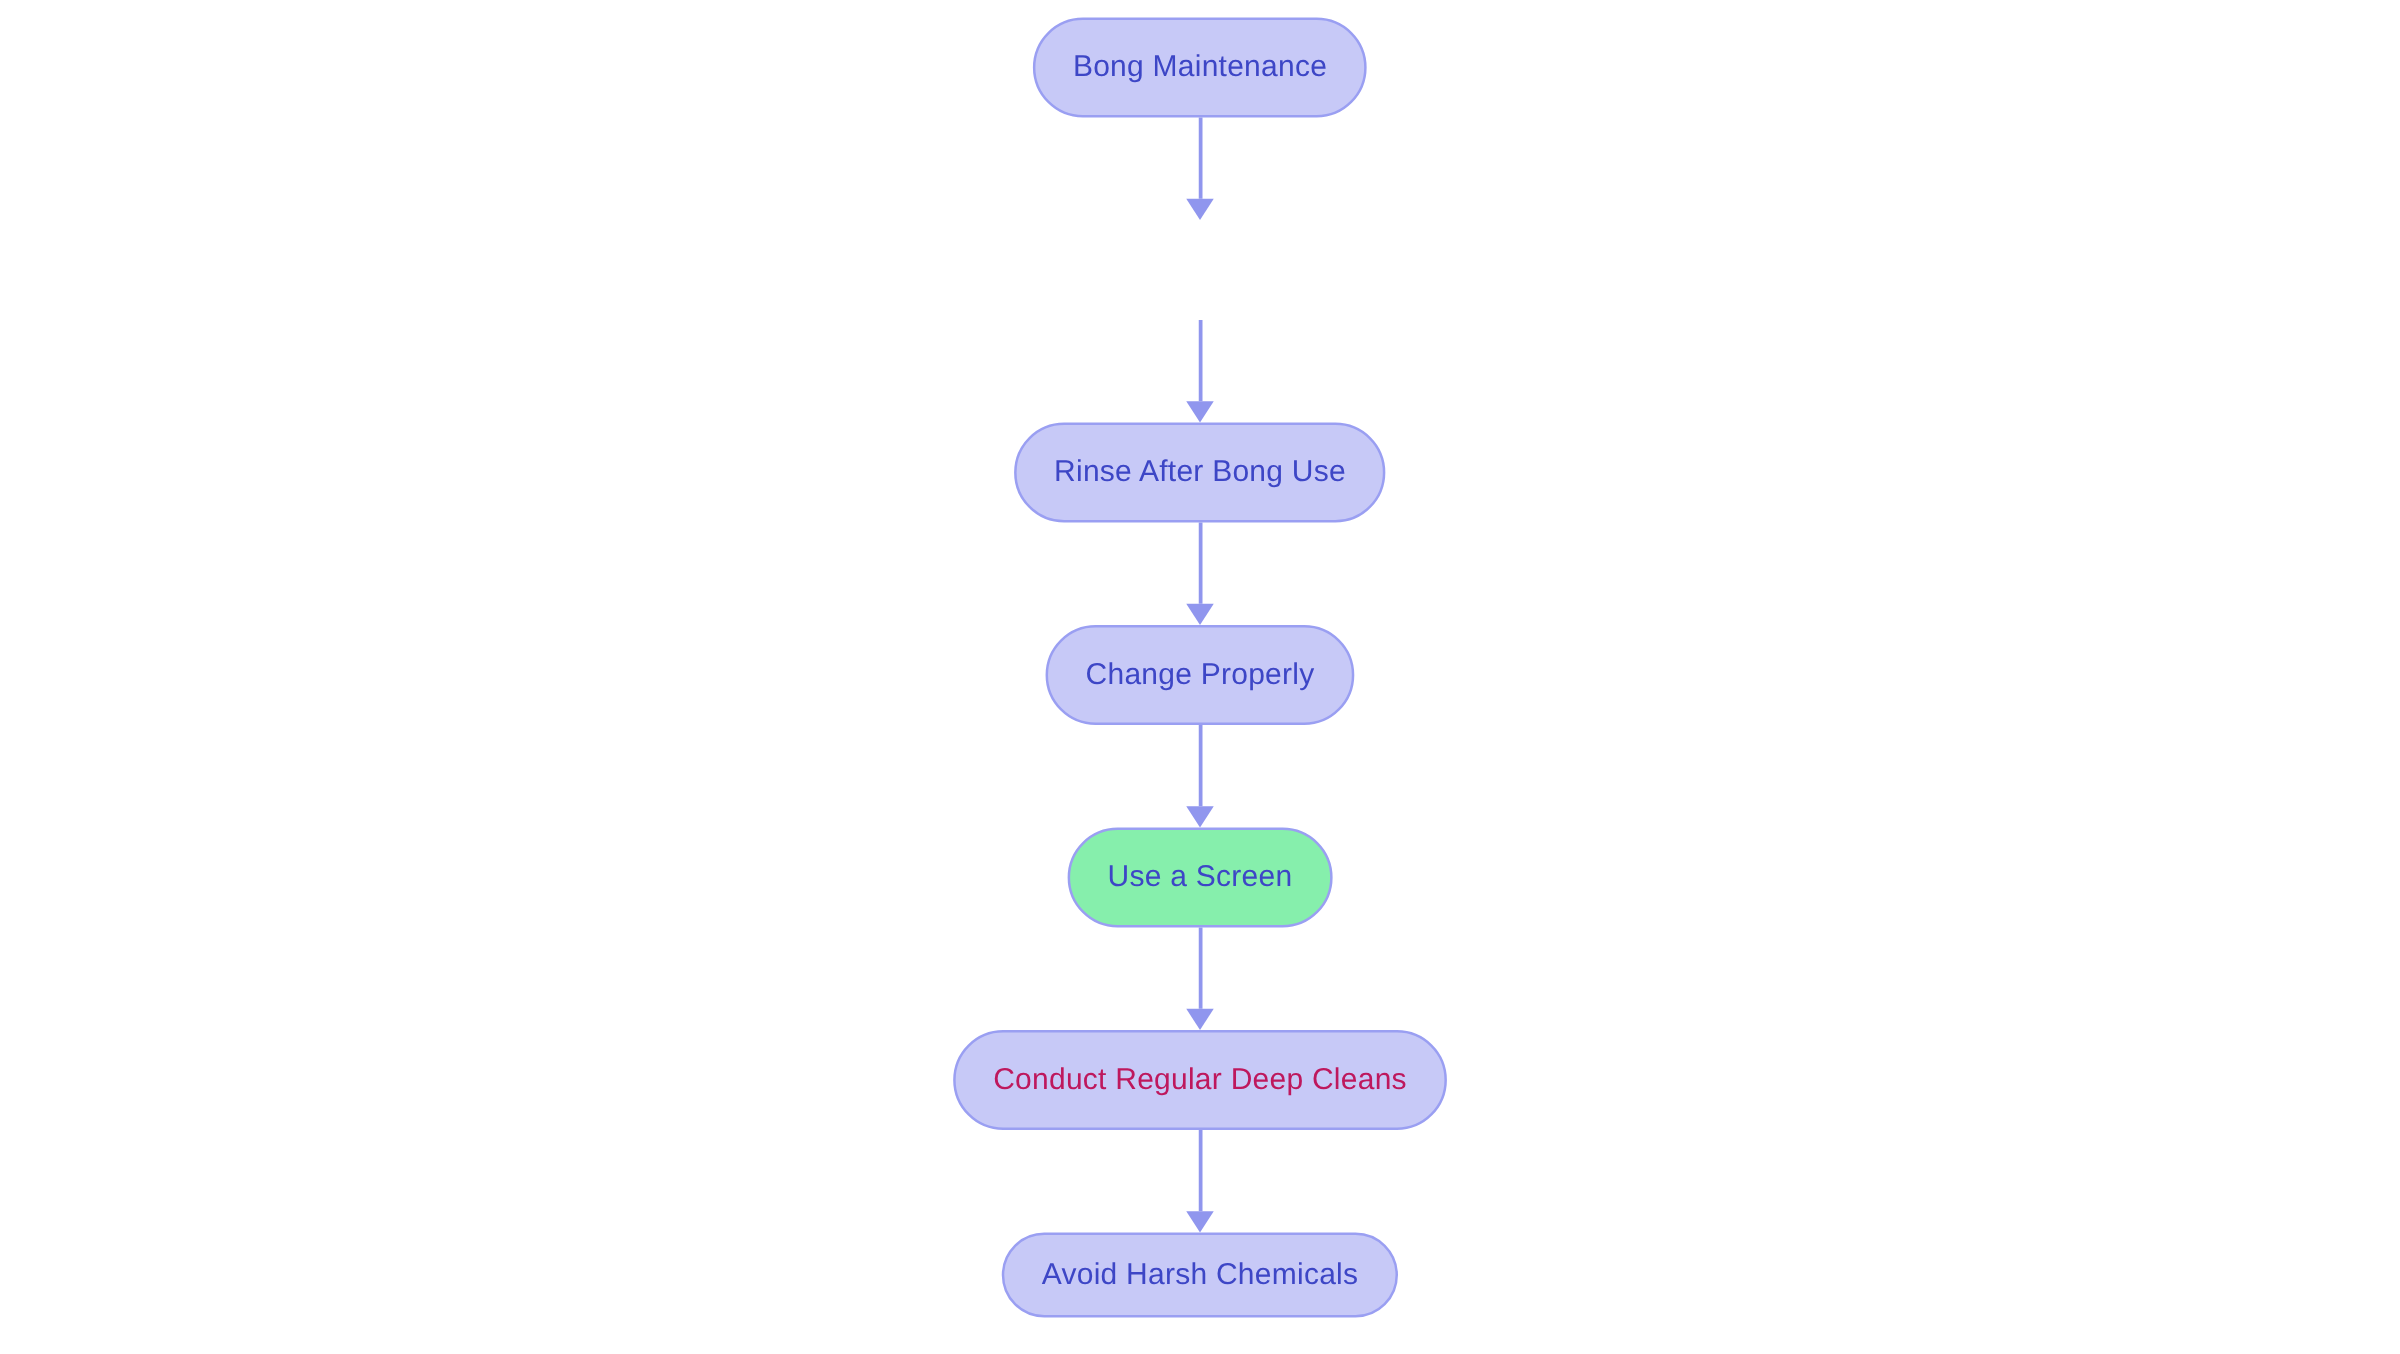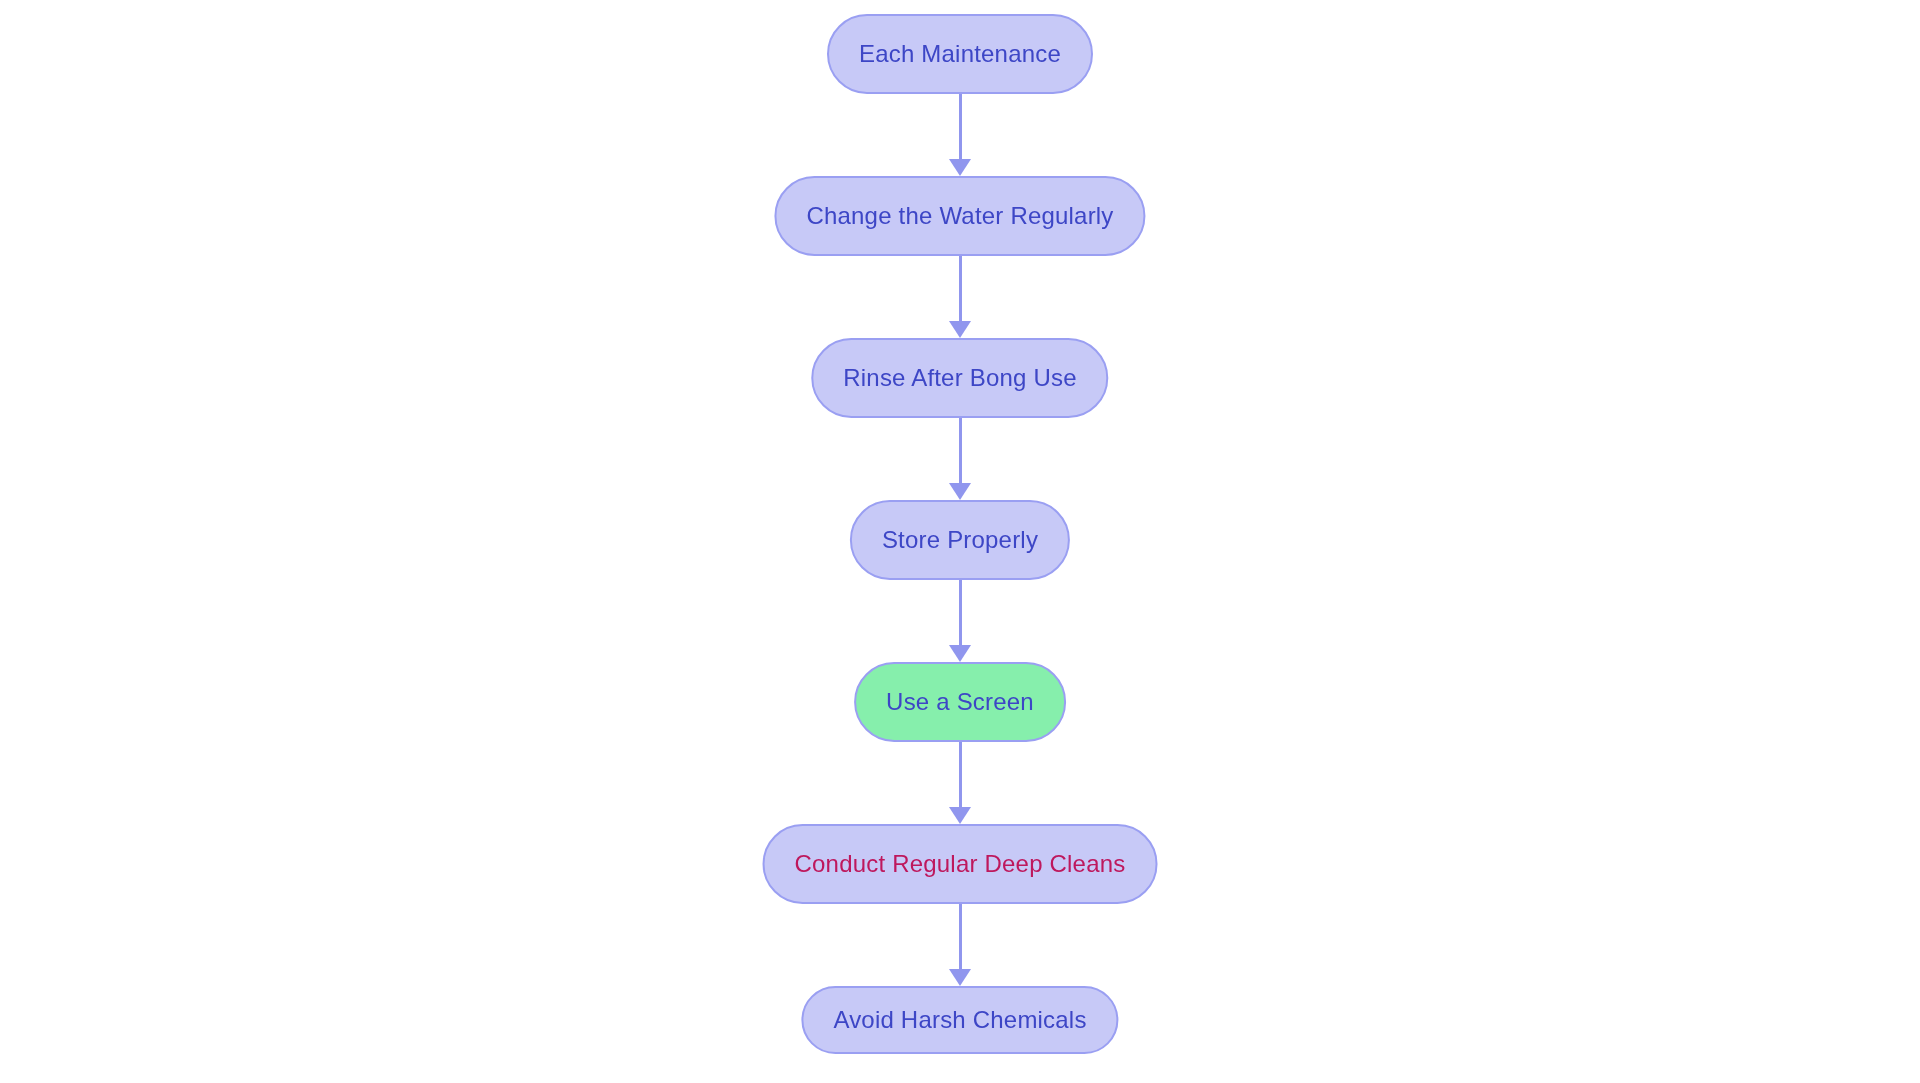--- a/index.html
+++ b/index.html
@@ -54,30 +54,27 @@
     border-left: 11px solid transparent;
     border-right: 11px solid transparent;
     border-top: 17px solid #9096ee;
   }
 </style>
 </head>
 <body>
 
 <div id="canvas">
     <div class="flow-node" style="top: 14px; height: 80px; background: rgb(199, 201, 247); border-color: rgb(154, 159, 242);">
-      <span class="node-label" style="color: rgb(61, 70, 198);">Each Maintenance</span>
-    </div>
-    <div class="flow-node" style="top: 176px; height: 80px; background: rgb(199, 201, 247); border-color: rgb(154, 159, 242);">
-      <span class="node-label" style="color: rgb(61, 70, 198);">Change the Water Regularly</span>
+      <span class="node-label" style="color: rgb(61, 70, 198);">Bong Maintenance</span>
     </div>
     <div class="flow-node" style="top: 338px; height: 80px; background: rgb(199, 201, 247); border-color: rgb(154, 159, 242);">
       <span class="node-label" style="color: rgb(61, 70, 198);">Rinse After Bong Use</span>
     </div>
     <div class="flow-node" style="top: 500px; height: 80px; background: rgb(199, 201, 247); border-color: rgb(154, 159, 242);">
-      <span class="node-label" style="color: rgb(61, 70, 198);">Store Properly</span>
+      <span class="node-label" style="color: rgb(61, 70, 198);">Change Properly</span>
     </div>
     <div class="flow-node" style="top: 662px; height: 80px; background: #86efac; border-color: rgb(154, 159, 242);">
       <span class="node-label" style="color: rgb(61, 70, 198);">Use a Screen</span>
     </div>
     <div class="flow-node" style="top: 824px; height: 80px; background: rgb(199, 201, 247); border-color: rgb(154, 159, 242);">
       <span class="node-label" style="color: #be185d;">Conduct Regular Deep Cleans</span>
     </div>
     <div class="flow-node" style="top: 986px; height: 68px; background: rgb(199, 201, 247); border-color: rgb(154, 159, 242);">
       <span class="node-label" style="color: rgb(61, 70, 198);">Avoid Harsh Chemicals</span>
     </div>

